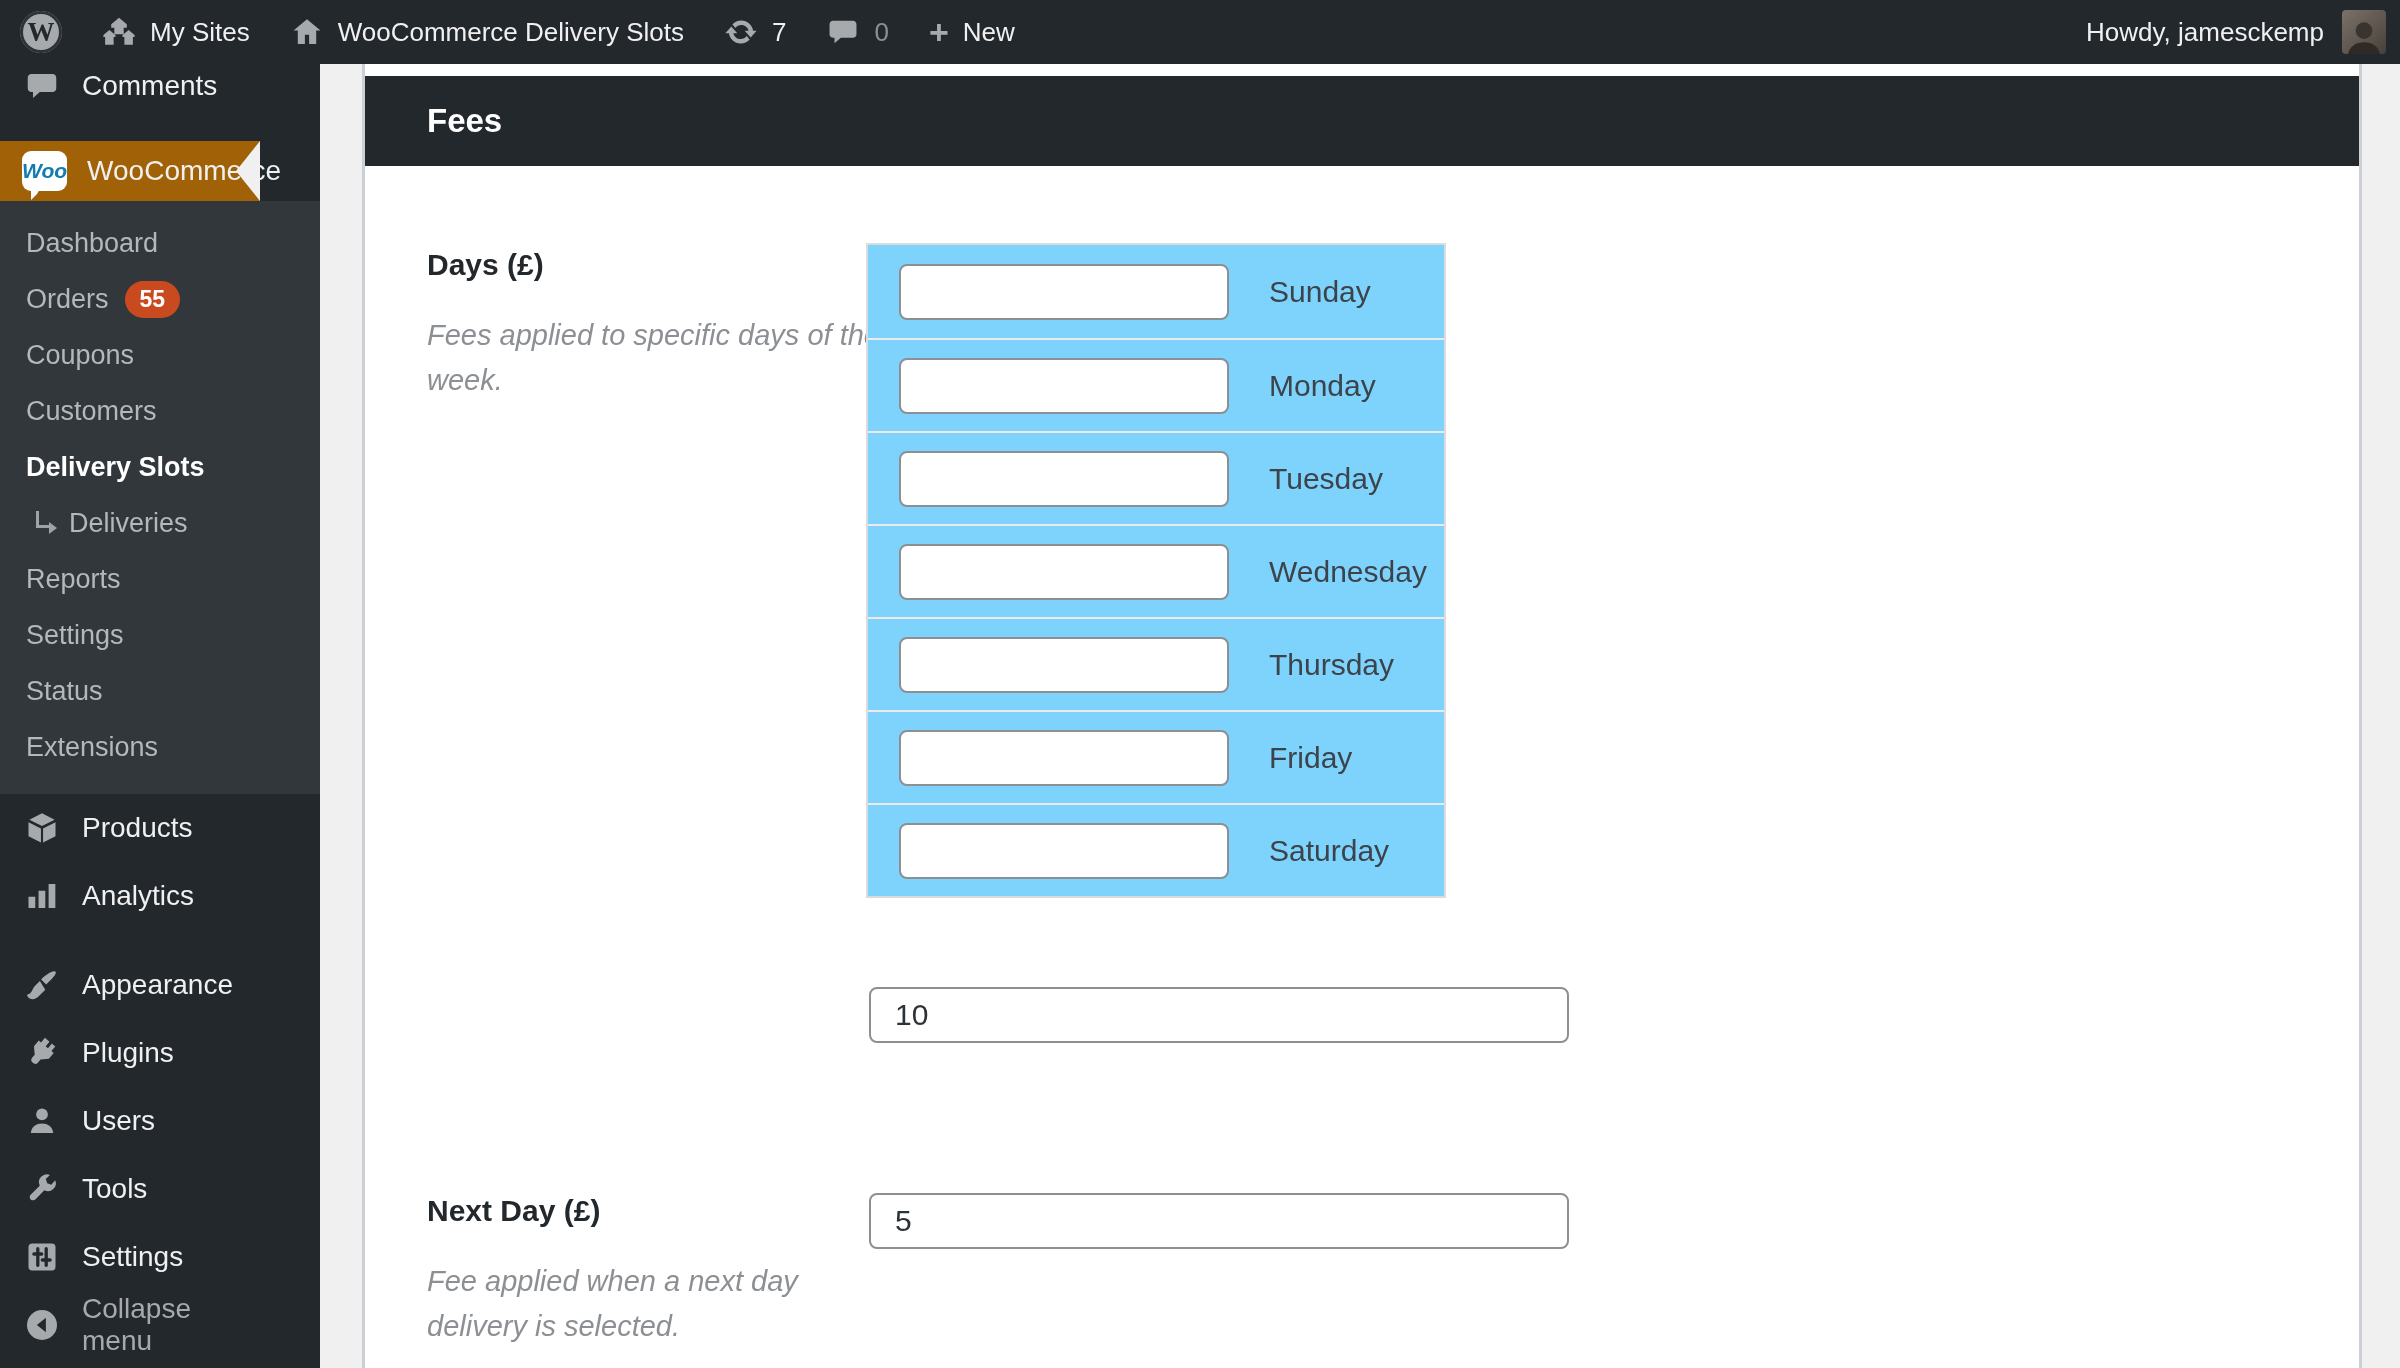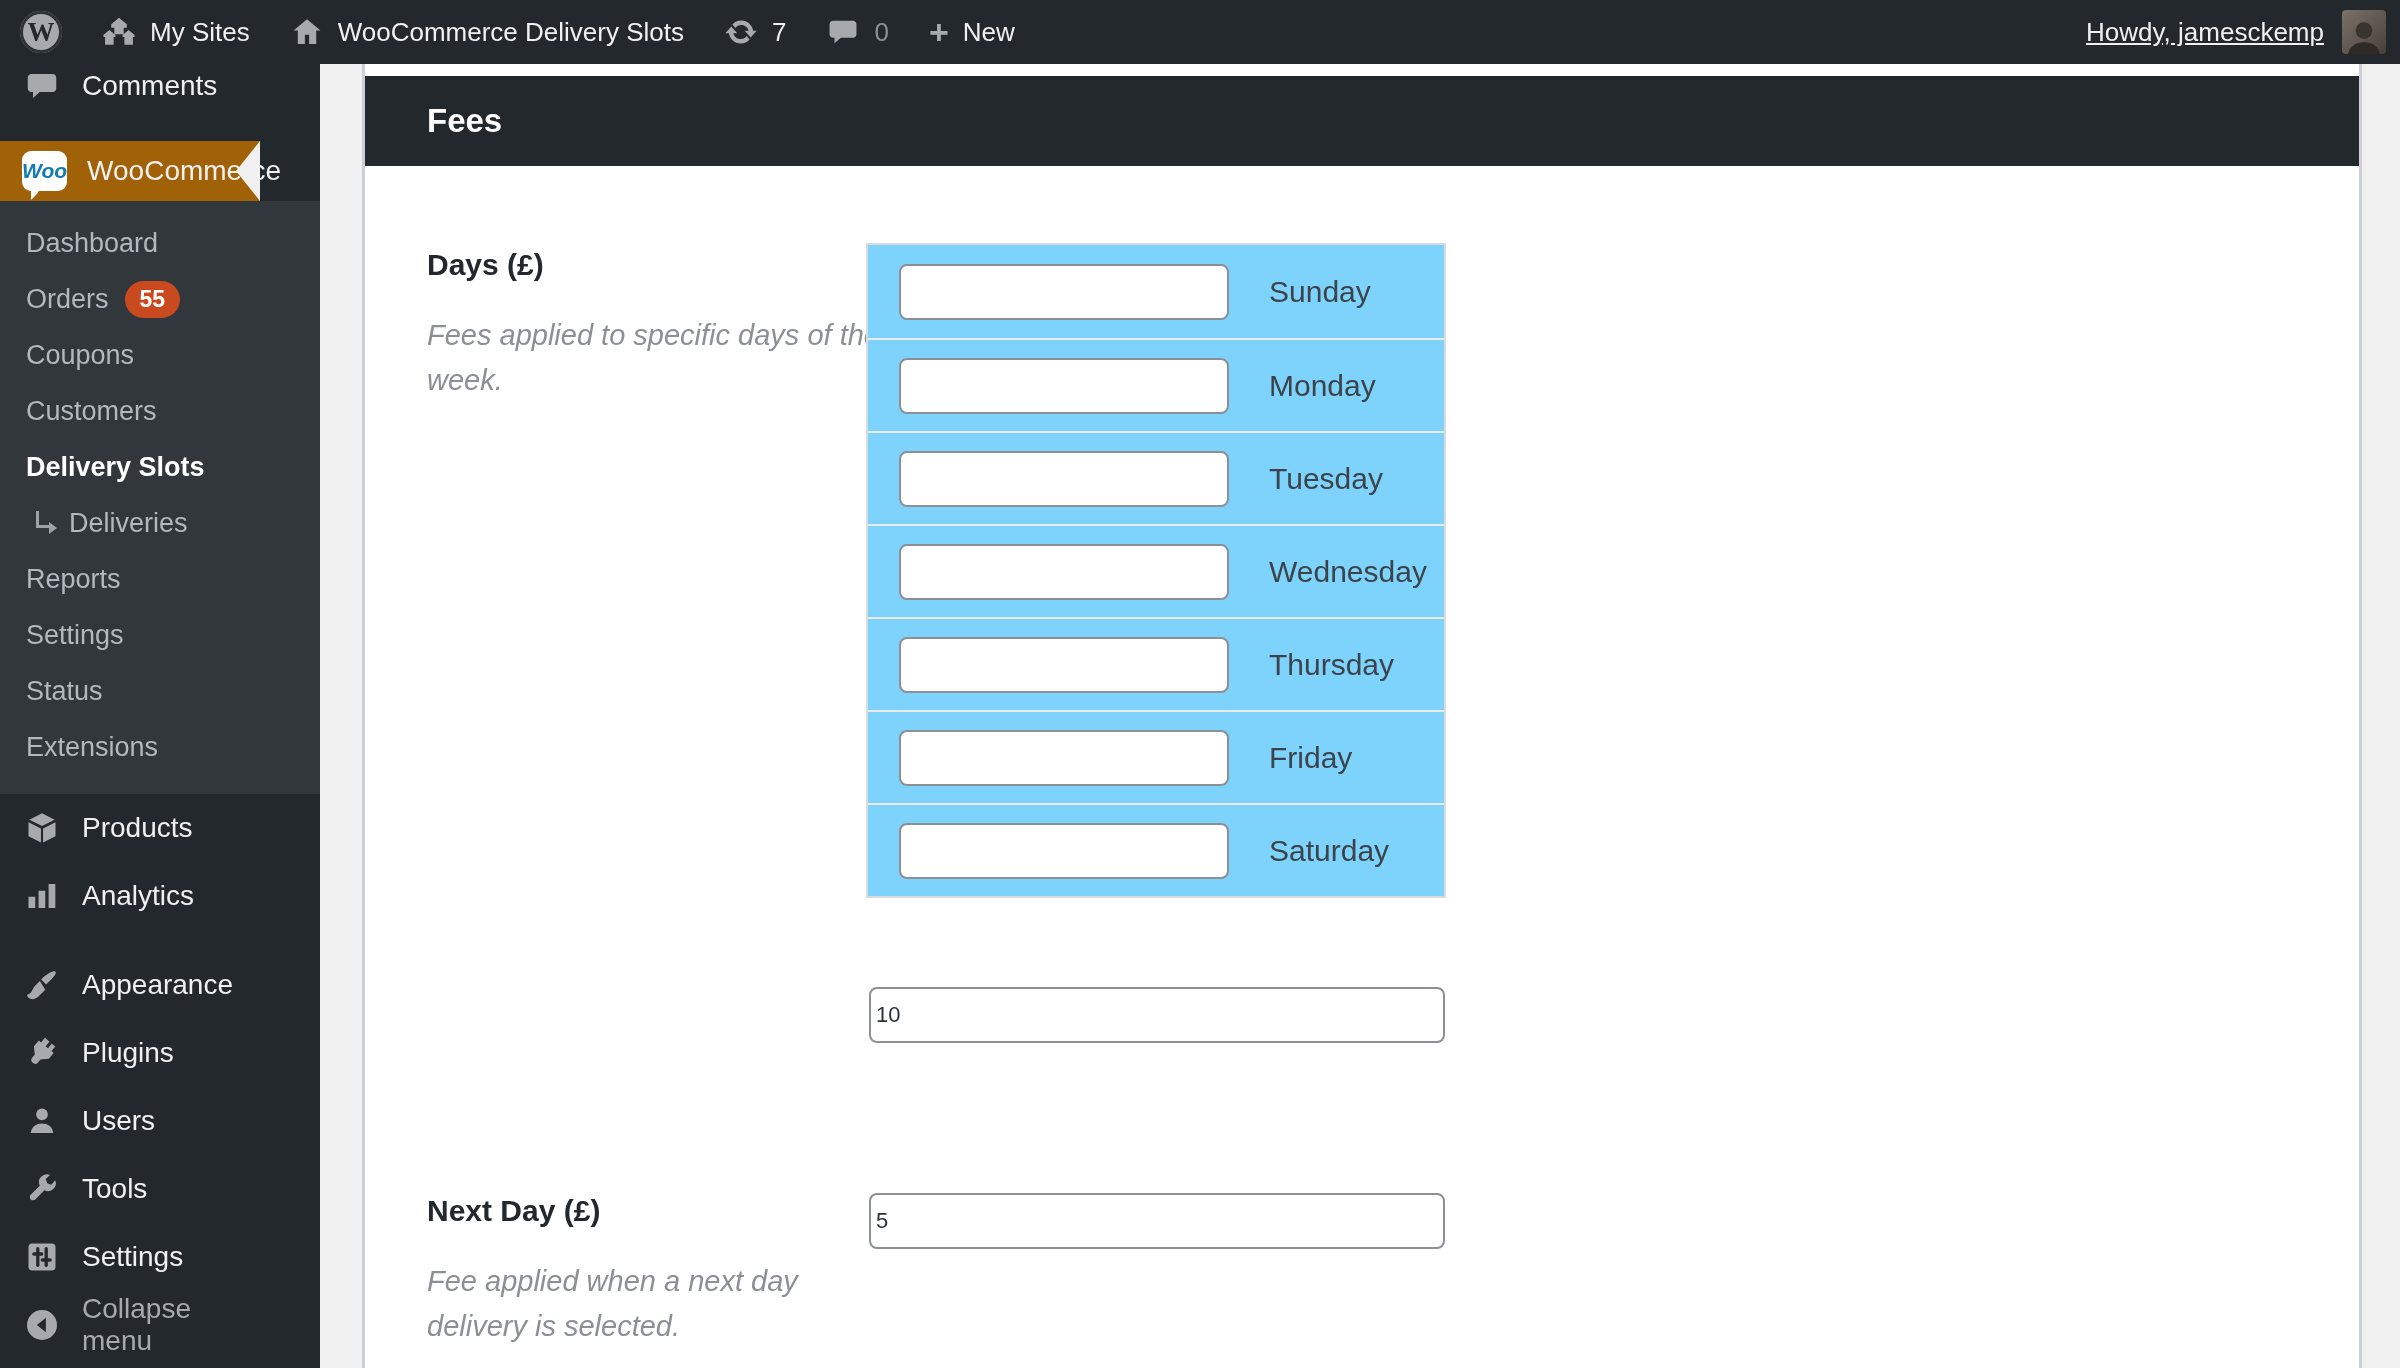--- a/index.html
+++ b/index.html
@@ -23,21 +23,21 @@
   .wp-logo {
     width:42px; height:42px; border-radius:50%;
     background:#a7aaad; color:#23282d;
     box-shadow: inset 0 0 0 3px #2d3237;
     display:flex; align-items:center; justify-content:center;
     font-family:"Liberation Serif", serif; font-weight:bold; font-size:27px;
   }
   .ab-icon { width:34px; height:34px; display:block; }
   .plus-glyph { font-size:34px; font-weight:bold; color:#a7aaad; line-height:1; }
   .ab-right { margin-left:auto; display:flex; align-items:center; gap:18px; padding-right:14px; }
-  .howdy { font-size:26px;text-decoration:underline; }
+  .howdy { font-size:26px; }
   .avatar {
     width:44px; height:44px; border-radius:4px; overflow:hidden; position:relative;
     background:linear-gradient(135deg,#7b7168 0%,#5c544d 60%,#474039 100%);
   }
   .avatar svg { position:absolute; bottom:-2px; left:0; width:44px; height:40px; }
 
   
   .sidebar {
     position:absolute; top:64px; left:0; width:320px; height:1304px;
     background:#23282d; z-index:20;
@@ -122,23 +122,23 @@
   .day-row:first-child { border-top:none; }
   .day-input {
     margin-left:31px; width:330px; height:56px;
     border:2px solid #8c8f94; border-radius:8px; background:#ffffff;
     font-size:30px; color:#2c3338; padding:0 18px; outline:none;
     font-family:"Liberation Sans", sans-serif;
   }
   .day-name { margin-left:40px; font-size:30px; color:#3c434a; }
 
   .big-input {
-    position:absolute; left:504px; width:576px; height:56px;
+    position:absolute; left:504px; width:700px; height:56px;
     border:2px solid #8c8f94; border-radius:8px; background:#ffffff;
-    font-size:22px; color:#2c3338; padding:0 5px; outline:none;
+    font-size:30px; color:#2c3338; padding:0 24px; outline:none;
     font-family:"Liberation Sans", sans-serif;
   }
   .input-same { top:923px; }
   .input-next { top:1129px; }
 </style>
 </head>
 <body>
 
 <div class="admin-bar">
   <div class="ab-left">

